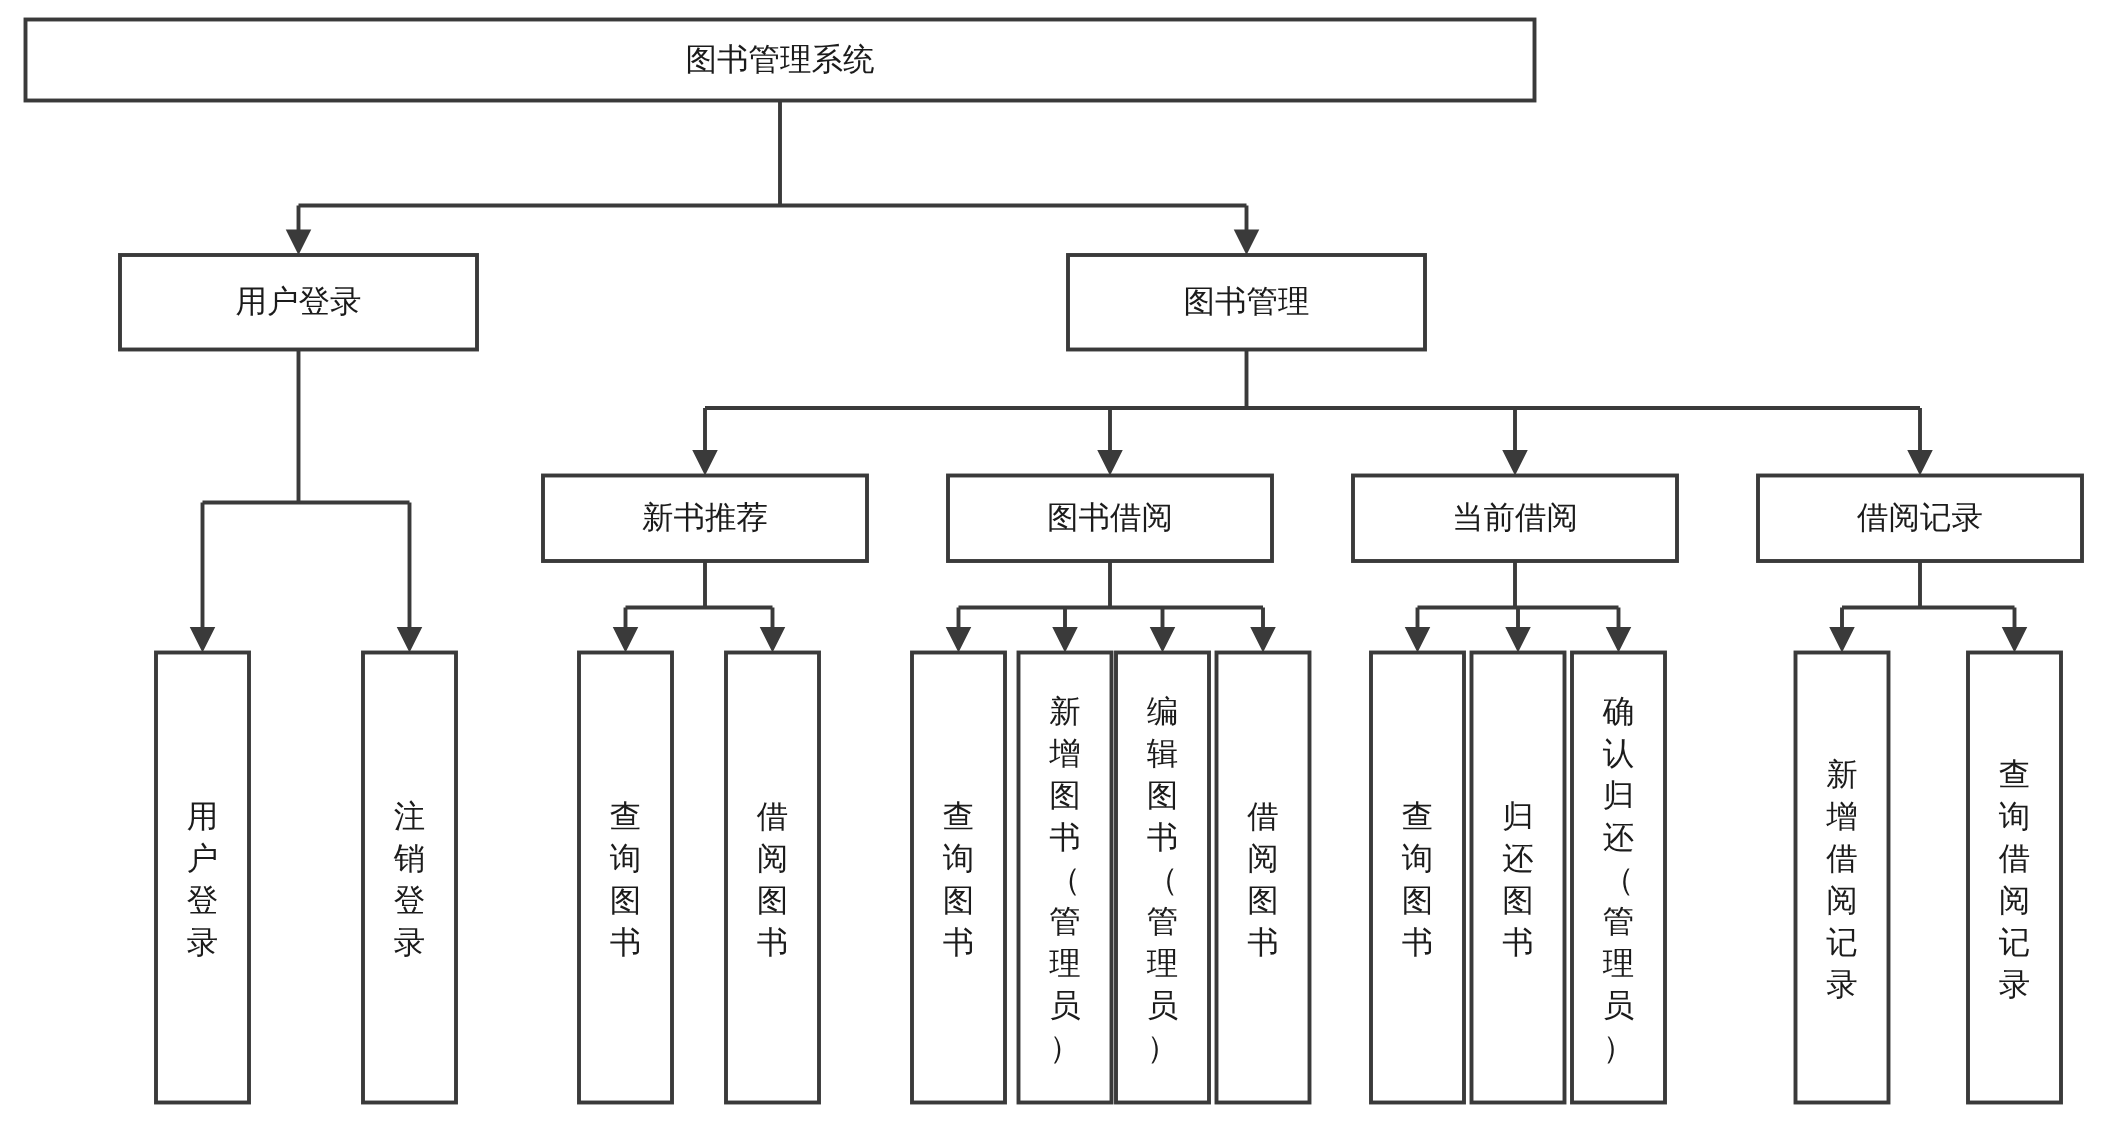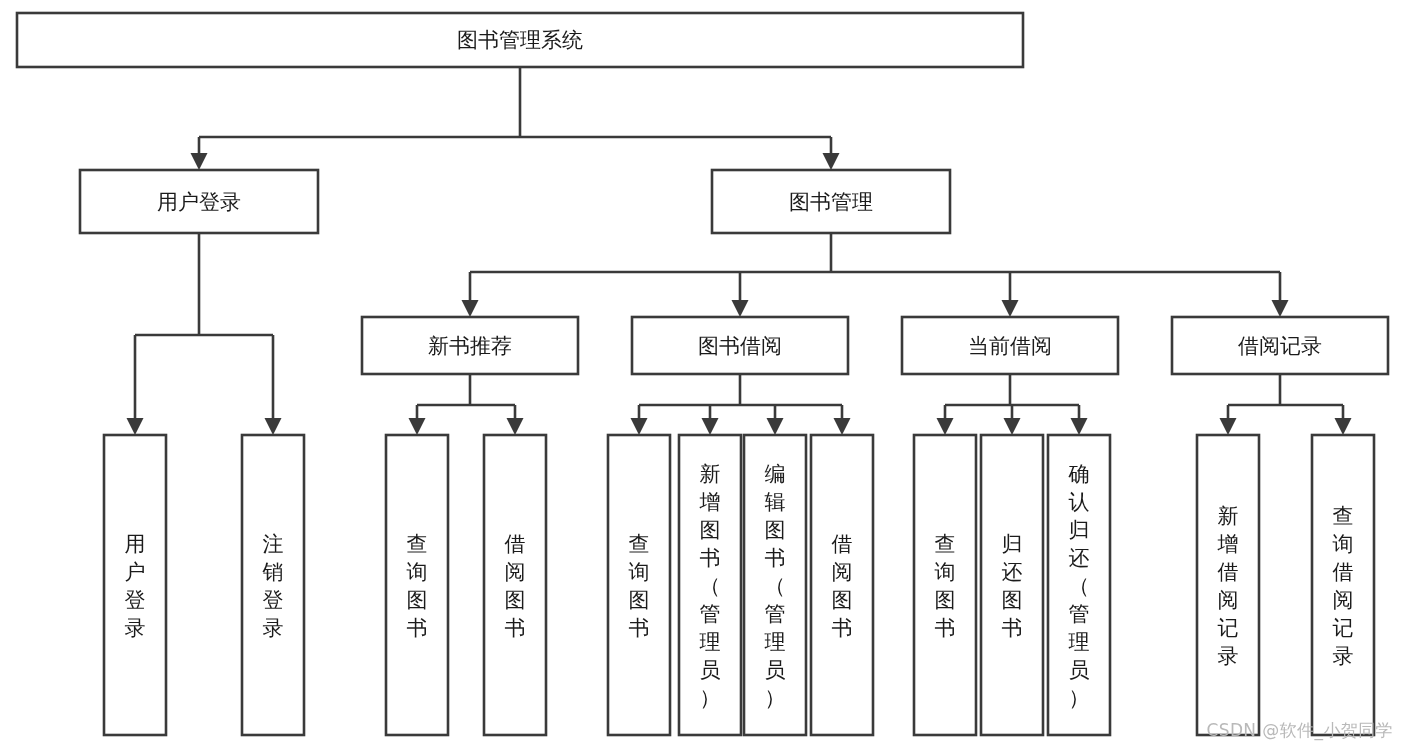--- a/index.html
+++ b/index.html
@@ -202,14 +202,13 @@
         <g>
           <rect x="1197" y="435" width="62" height="300" class="node-box"></rect>
           <text x="1228" y="523" class="node-label-v-char"><tspan x="1228" dy="0">新</tspan><tspan x="1228" dy="28">增</tspan><tspan x="1228" dy="28">借</tspan><tspan x="1228" dy="28">阅</tspan><tspan x="1228" dy="28">记</tspan><tspan x="1228" dy="28">录</tspan></text>
         </g>
         <g>
           <rect x="1312" y="435" width="62" height="300" class="node-box"></rect>
           <text x="1343" y="523" class="node-label-v-char"><tspan x="1343" dy="0">查</tspan><tspan x="1343" dy="28">询</tspan><tspan x="1343" dy="28">借</tspan><tspan x="1343" dy="28">阅</tspan><tspan x="1343" dy="28">记</tspan><tspan x="1343" dy="28">录</tspan></text>
         </g>
       </g>
   </svg>
-  <div class="watermark-text">CSDN @软件_小贺同学</div>
 </div>
 
 </body></html>

